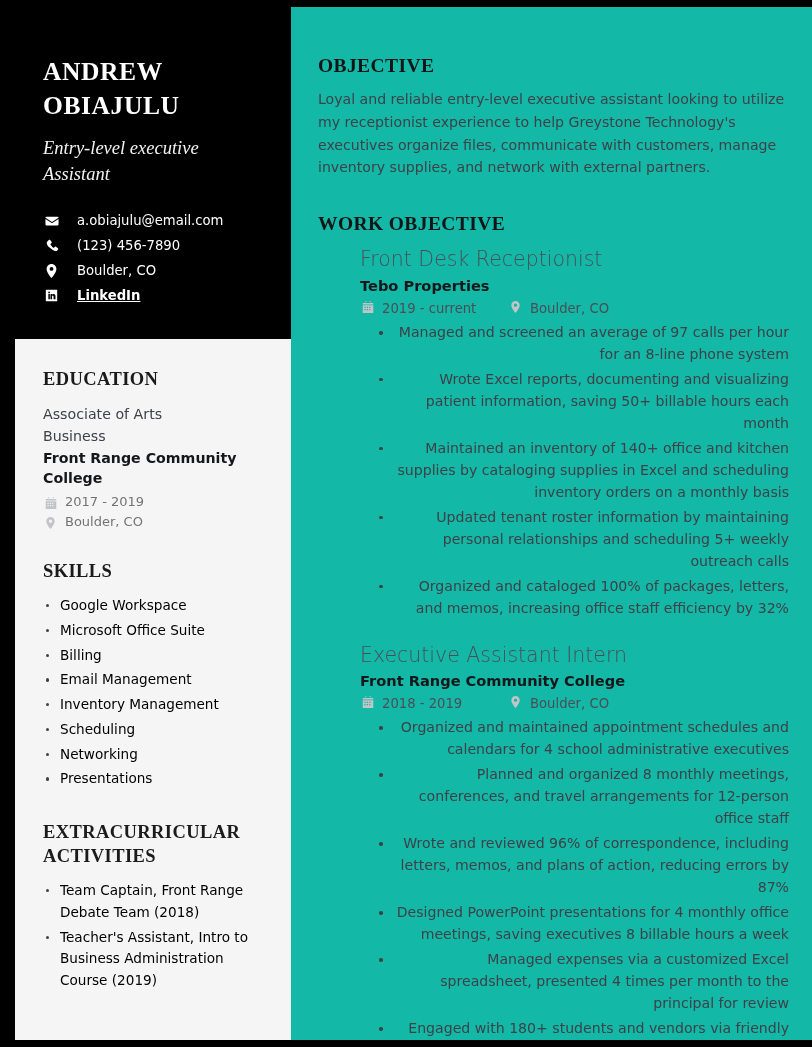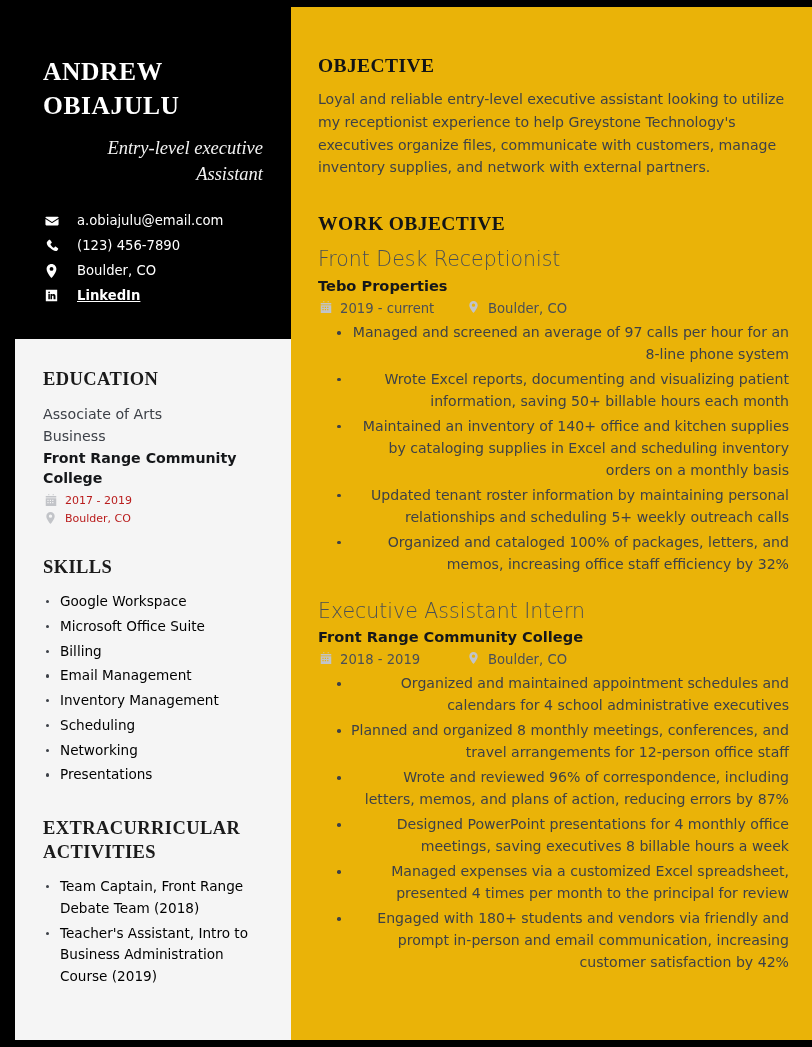--- a/index.html
+++ b/index.html
@@ -49,21 +49,20 @@
     margin: 0 0 14px 0;
     color: #ffffff;
   }
   .job-role {
     font-family: "Liberation Serif", "DejaVu Serif", serif;
     font-style: italic;
     font-size: 18.5px;
     line-height: 1.38;
     color: #f2f2f2;
     margin: 0 0 26px 0;
-    text-align: right;
   }
   .contact-list {
     list-style: none;
     margin: 0;
     padding: 0;
   }
   .contact-item {
     display: flex;
     align-items: center;
     font-size: 13.2px;
@@ -112,23 +111,23 @@
   }
   .edu-school {
     font-size: 14.2px;
     font-weight: bold;
     color: #15171a;
     line-height: 1.45;
     margin-top: 1px;
   }
   .meta-row {
     display: flex;
-    align-items: flex-start;
-    font-size: 11px;
-    color: #b91c1c;
+    align-items: flex-end;
+    font-size: 13px;
+    color: #737373;
     margin-top: 5px;
   }
   .meta-row .ico {
     width: 15px;
     flex: 0 0 15px;
     margin-right: 7px;
     display: inline-flex;
     align-items: center;
     justify-content: center;
     color: #c2c4c8;
@@ -155,41 +154,41 @@
     top: 9px;
     width: 3.4px;
     height: 3.4px;
     border-radius: 50%;
     background: #3d4148;
   }
 
   
   .main {
     flex: 1 1 auto;
-    background: #eab308;
+    background: #14b8a6;
     padding: 48px 24px 20px 27px;
     box-sizing: border-box;
   }
   .main-heading {
     font-family: "Liberation Serif", "DejaVu Serif", serif;
     font-weight: bold;
     font-size: 19.5px;
     letter-spacing: 0.4px;
     color: #131416;
     margin: 0 0 11px 0;
   }
   .objective-text {
     font-size: 14.1px;
     line-height: 1.62;
     color: #3d4148;
     margin: 0;
   }
   .section-gap { height: 34px; }
 
-  .job { margin-bottom: 22px; }
+  .job { margin-bottom: 22px; margin-left: 42px; }
   .job:last-child { margin-bottom: 0; }
   .job-title {
     font-size: 20.5px;
     font-weight: 300;
     color: #4a4f57;
     line-height: 1.3;
     margin: 0 0 4px 0;
   }
   .job-company {
     font-size: 14.6px;

